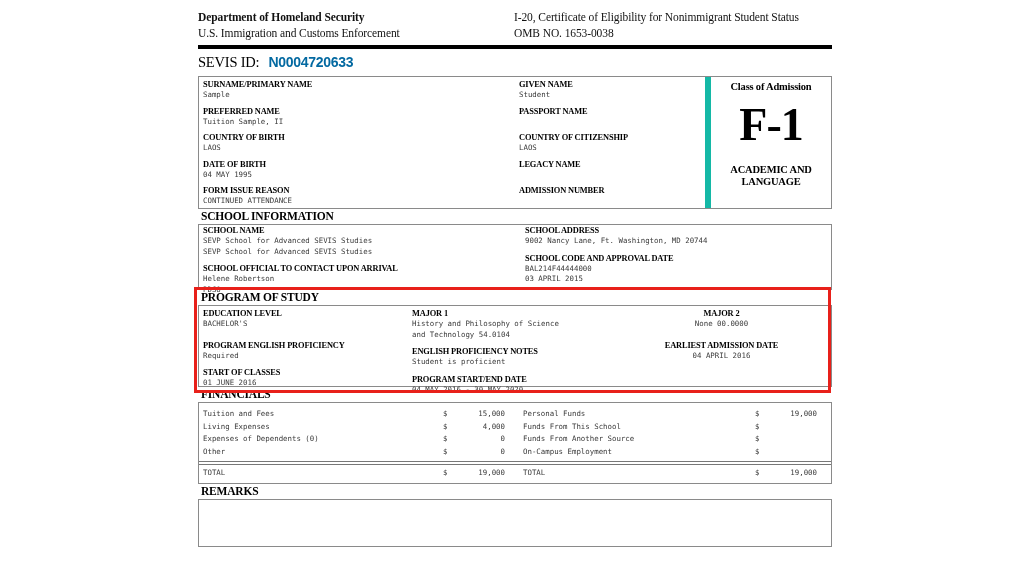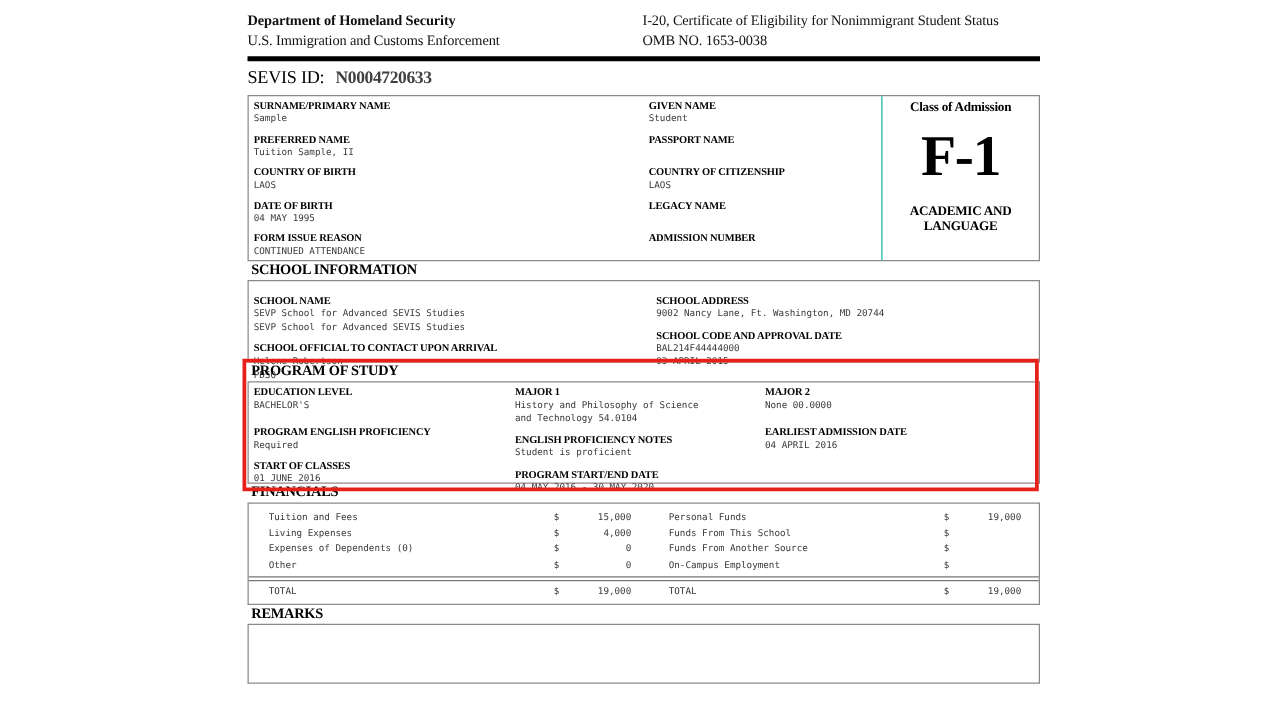--- a/index.html
+++ b/index.html
@@ -61,24 +61,24 @@
     gap: 9px;
   }
   .sevis-label {
     font-family: "Liberation Serif", serif;
     font-weight: normal;
     font-size: 14.5px;
     color: #000;
     letter-spacing: -0.2px;
   }
   .sevis-value {
-    font-family: Liberation Serif, serif;
+    font-family: Liberation Sans, sans-serif;
     font-weight: bold;
     font-size: 14px;
-    color: #404040;
+    color: #0369a1;
     letter-spacing: -0.3px;
   }
 
   
   .box {
     border: 1px solid #8a8a8a;
     box-sizing: border-box;
     background: #fff;
   }
 
@@ -119,21 +119,21 @@
     display: flex;
     padding: 3px 0 0 0;
   }
   .pcol { padding-left: 4px; }
   .pcol-a { width: 312px; }
   .pcol-b { width: 182px; }
   .pgroup { margin-bottom: 6px; }
 
   .coa {
     width: 126px;
-    border-left: 1px solid #14b8a6;
+    border-left: 6px solid #14b8a6;
     box-sizing: border-box;
     text-align: center;
     padding-top: 4px;
     position: relative;
   }
   .coa-title {
     font-family: "Liberation Serif", serif;
     font-weight: bold;
     font-size: 10.5px;
     color: #000;
@@ -155,21 +155,21 @@
     line-height: 12px;
     color: #000;
     letter-spacing: -0.2px;
     margin-top: 8px;
   }
 
   
   .school {
     display: flex;
     height: 66px;
-    padding-top: 11px;
+    padding-top: 1px;
   }
   .scol-a { width: 320px; padding-left: 4px; }
   .scol-b { flex: 1; padding-left: 2px; }
   .sgroup { margin-bottom: 7px; }
 
   
   .pos-wrap {
     position: relative;
   }
   .redbox {
@@ -182,21 +182,21 @@
     box-sizing: border-box;
     pointer-events: none;
   }
   .program {
     display: flex;
     height: 82px;
     padding-top: 3px;
   }
   .gcol-a { width: 209px; padding-left: 4px; }
   .gcol-b { width: 200px; }
-  .gcol-c { flex: 1; }
+  .gcol-c { flex: 1; text-align: center; }
   .ggroup { margin-bottom: 7px; }
 
   
   .fin {
     height: 82px;
     padding-top: 2px;
   }
   .fin-head {
     display: flex;
   }
@@ -213,21 +213,20 @@
     align-items: baseline;
     line-height: 12.5px;
   }
   .fin-name {
     font-family: "DejaVu Sans Mono", monospace;
     font-size: 7.4px;
     color: #3a3a3a;
     padding-left: 4px;
     flex: 1;
     white-space: pre;
-    margin-left: 12px;
   }
   .fin-cur {
     font-family: "DejaVu Sans Mono", monospace;
     font-size: 7.4px;
     color: #3a3a3a;
     width: 10px;
   }
   .fin-amt {
     font-family: "DejaVu Sans Mono", monospace;
     font-size: 7.4px;

